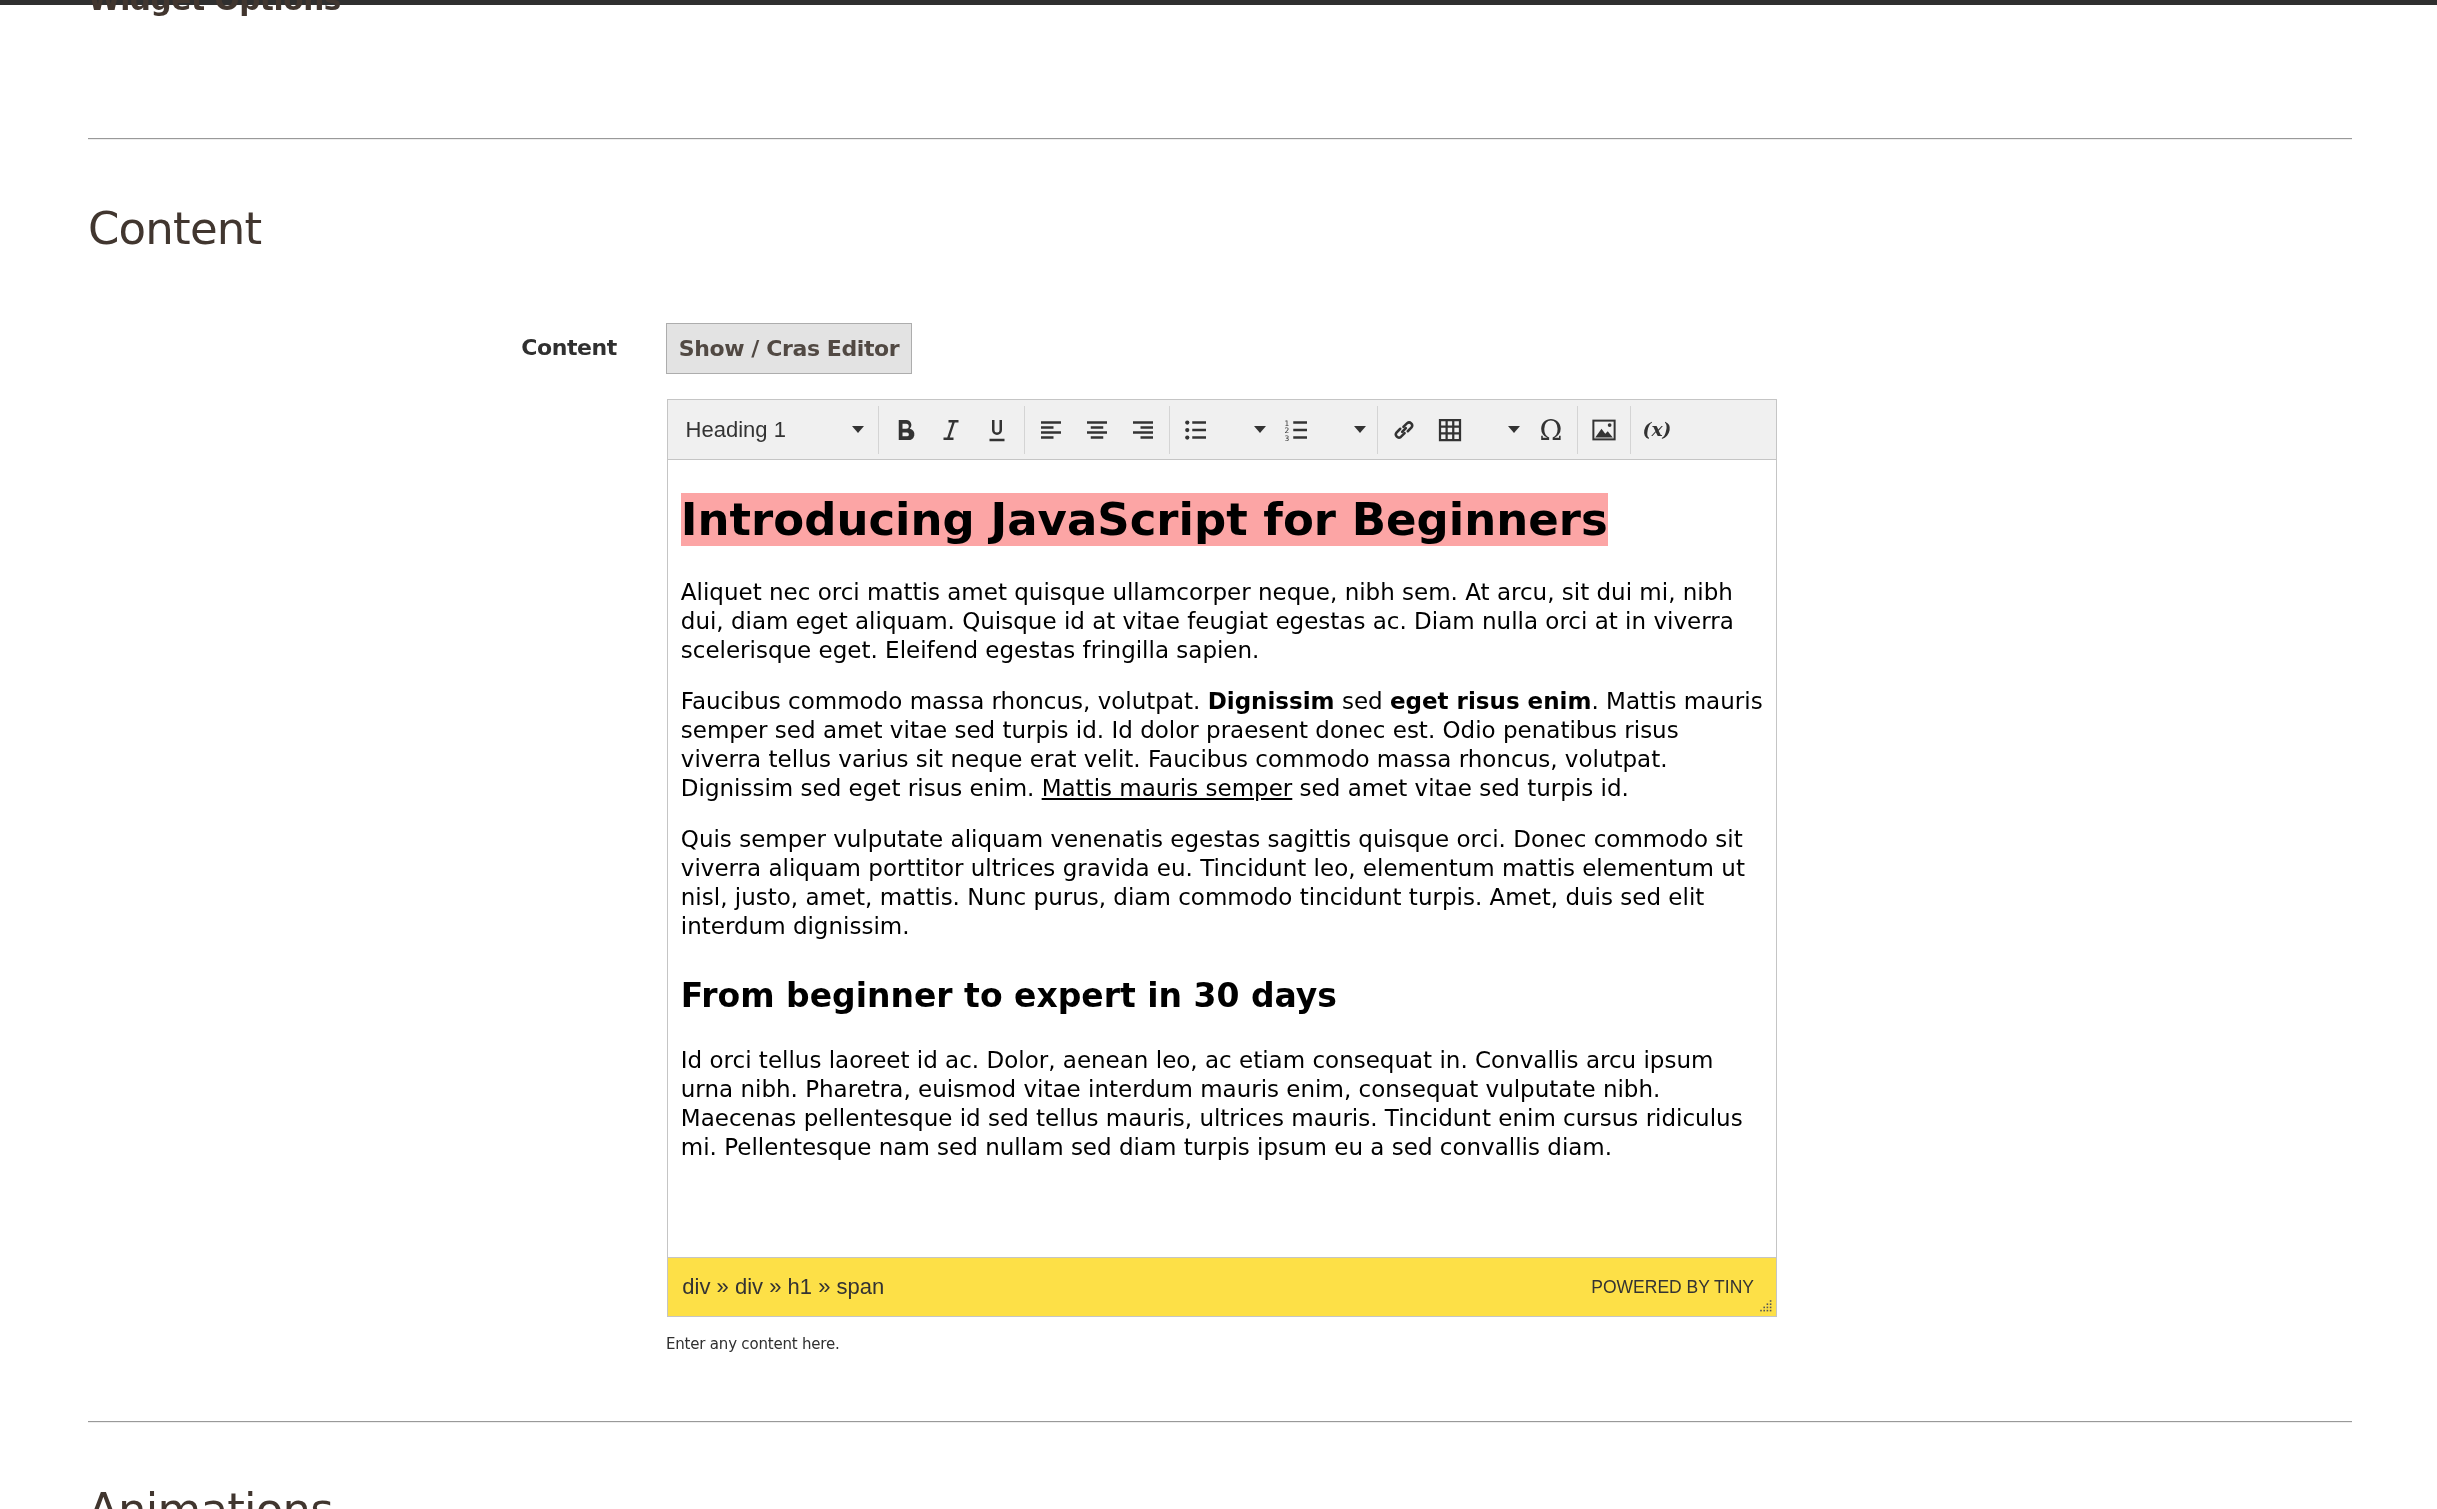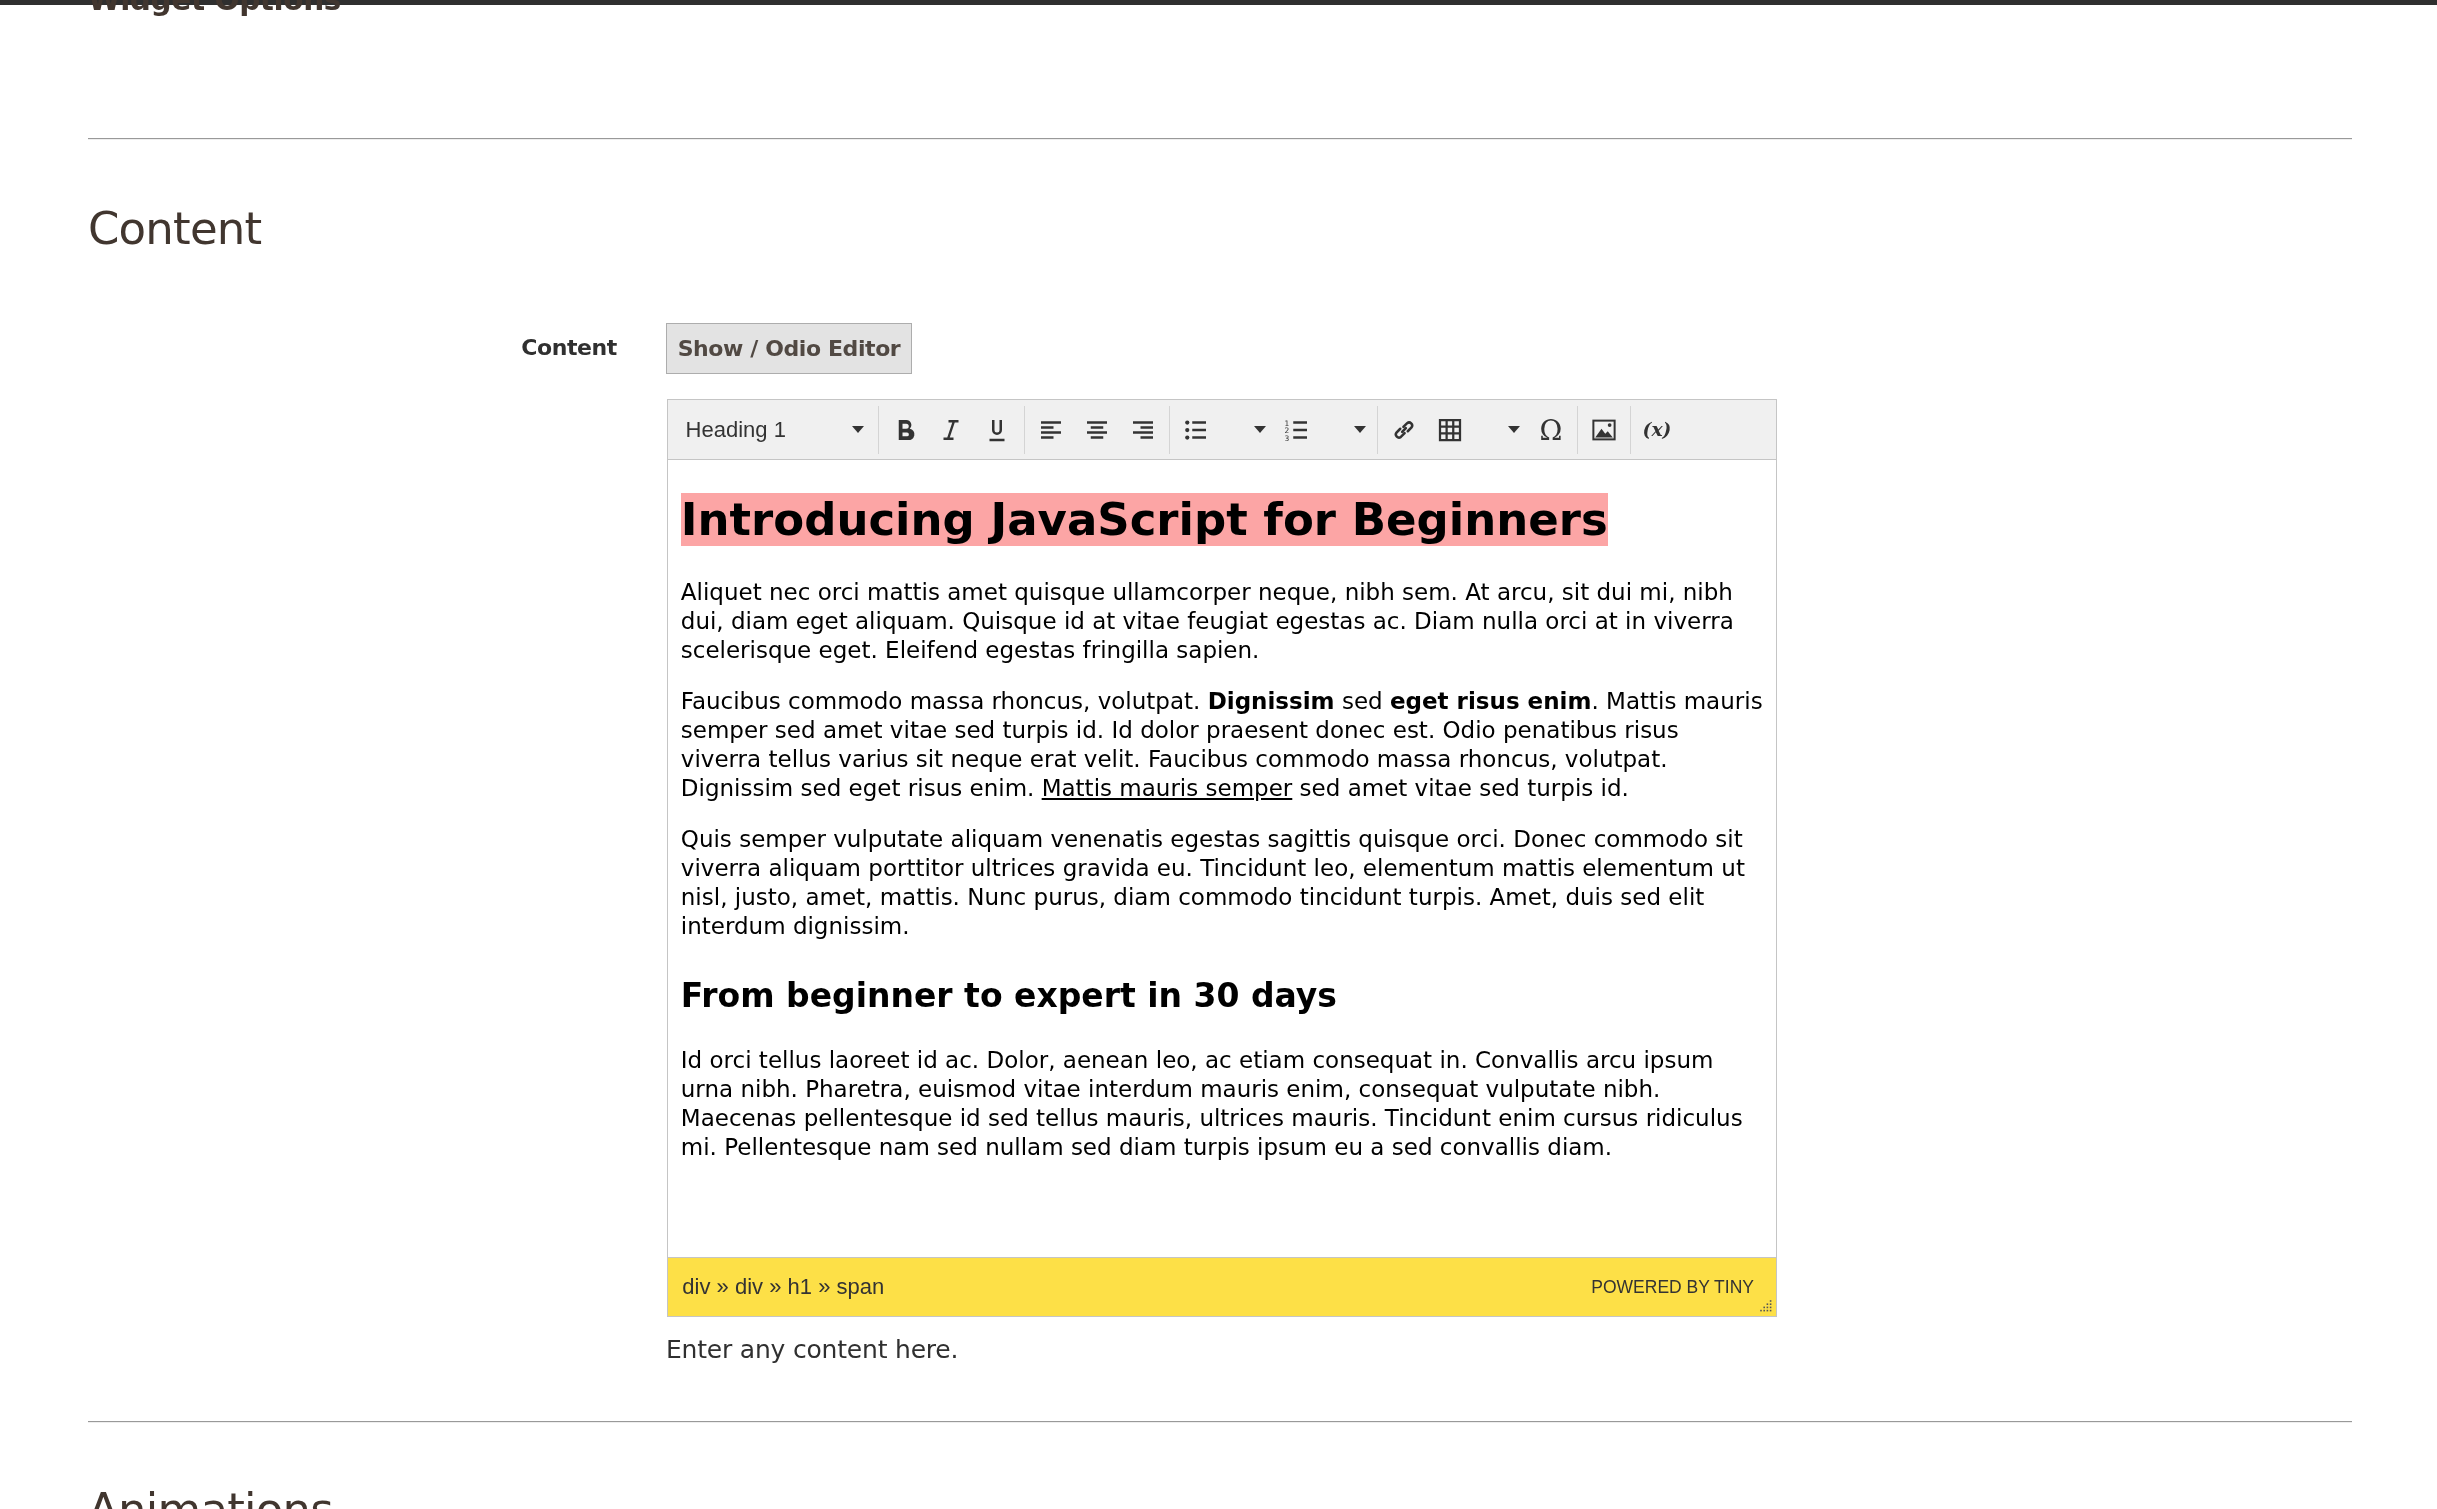--- a/index.html
+++ b/index.html
@@ -37,36 +37,36 @@
   .content a { color: #000000; text-decoration: underline; }
   .content ul { margin-left: 64px; margin-bottom: 22px; list-style: disc; }
   .content h2 { font-size: 33px; line-height: 45px; font-weight: bold; margin-top: 32px; margin-bottom: 28px; }
 
   .statusbar { position: absolute; left: 0; right: 0; bottom: 0; height: 59px; background: #fde047; border-top: 1.6px solid #c5c5c5; font-family: "Liberation Sans", sans-serif; margin-top: 28px; }
   .path { position: absolute; left: 14.3px; top: 16px; font-size: 22px; color: #333; }
   .path span { cursor: pointer; }
   .branding { position: absolute; right: 22px; top: 19px; font-size: 17.5px; color: #333; cursor: pointer; }
   .resize { position: absolute; right: 3.2px; bottom: 3.2px; width: 16px; height: 16px; cursor: se-resize; }
 
-  .help-note { position: absolute; left: 666px; top: 1335px; font-size: 25px; color: #303030; letter-spacing: -0.2px; }
+  .help-note { position: absolute; left: 666px; top: 1335px; font-size: 15px; color: #303030; letter-spacing: -0.2px; }
 </style>
 </head>
 <body>
 
 <div class="topbar"></div>
 
 <div class="widget-title">Widget Options</div>
 
 <div class="separator sep1"></div>
 
 <div class="section-title">Content</div>
 
 <label class="field-label">Content</label>
 
-<button class="toggle-btn">Show / Odio Editor</button>
+<button class="toggle-btn">Show / Cras Editor</button>
 
 <div class="editor">
   <div class="toolbar">
     <div class="tb-group">
       <div class="tb-btn format-select">
         <span>Heading 1</span>
         <span class="caret"></span>
       </div>
     </div>
     <div class="tb-group">

